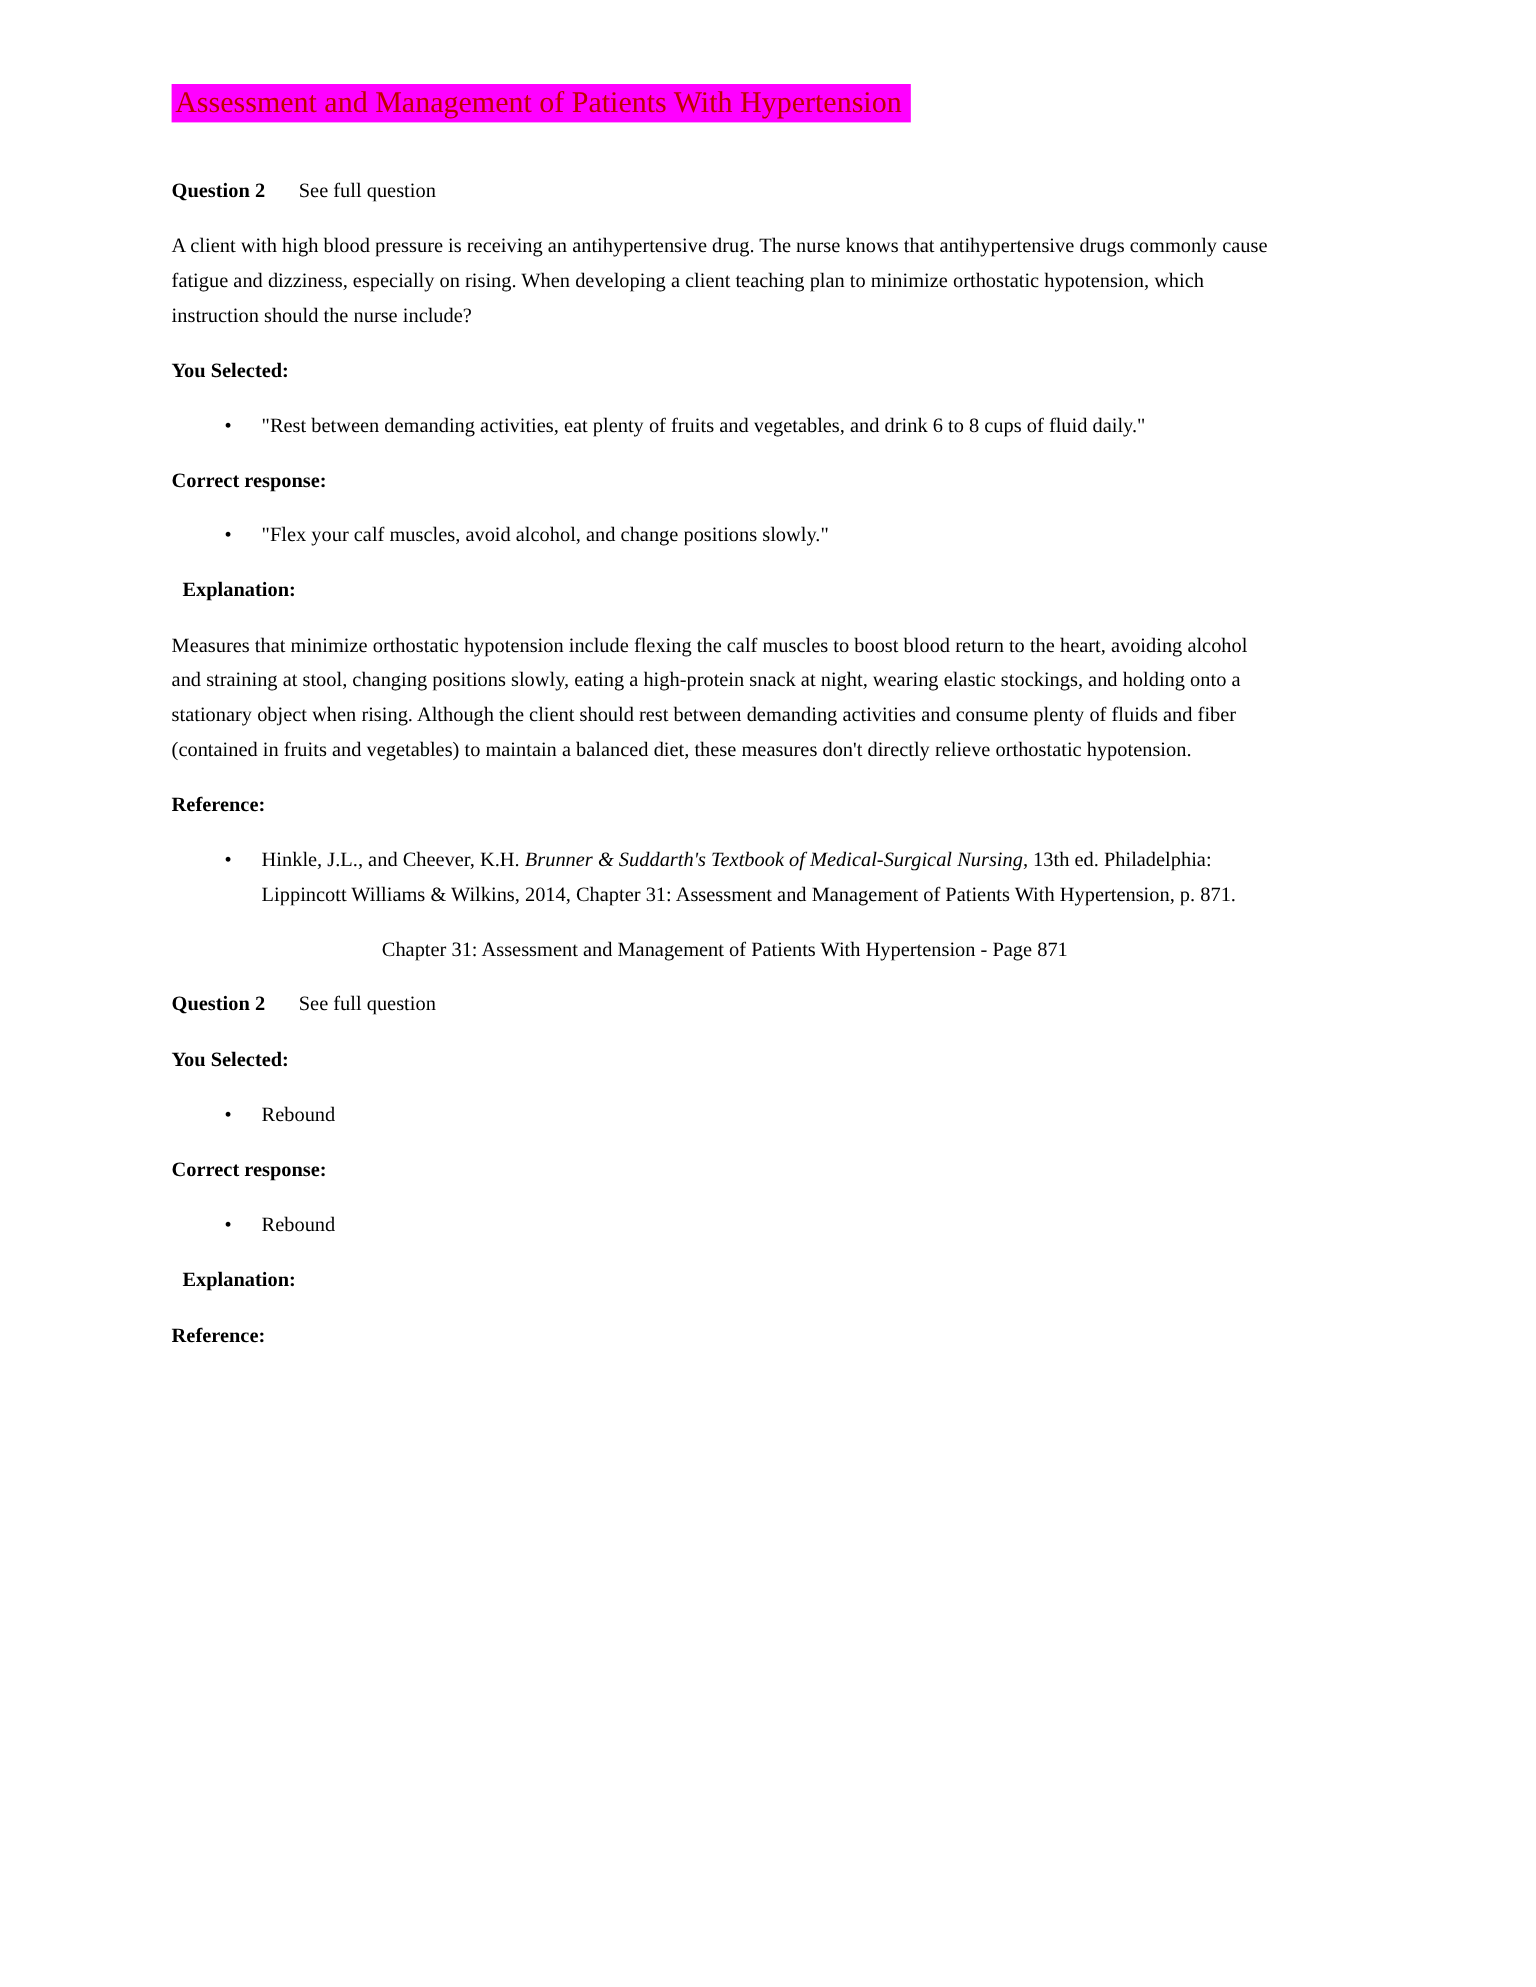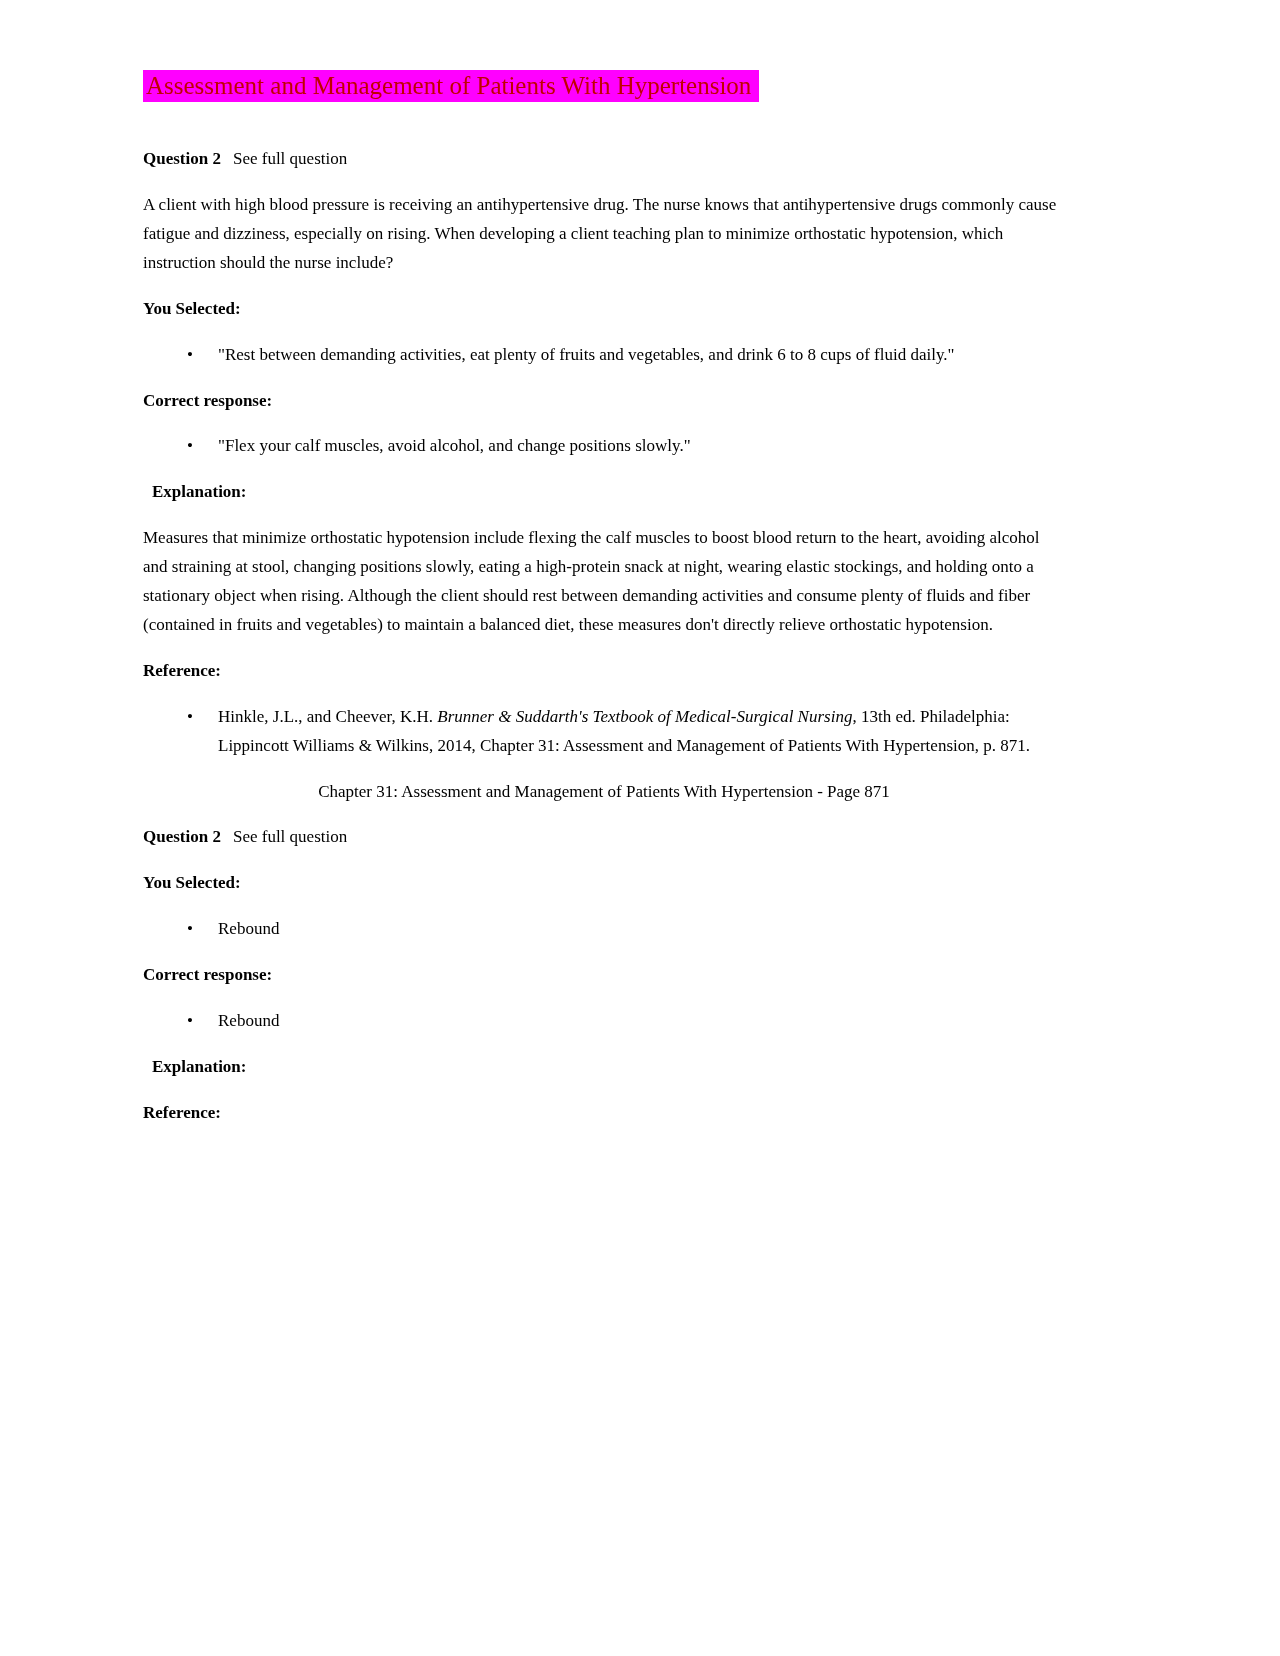--- a/index.html
+++ b/index.html
@@ -21,21 +21,21 @@
     font-size: 25px;
     font-weight: 400;
     line-height: 1.25;
   }
   .doc-title .highlight {
     padding: 2px 8px 3px 3px;
   }
   p { margin: 0 0 17px 0; }
   .q-head { margin-bottom: 17px; }
   .q-label { font-weight: 700; }
-  .see-full { margin-left: 12px; }
+  .see-full { margin-left: 28px; }
   .bold { font-weight: 700; }
   ul.bullets {
     list-style: none;
     margin: 0 0 17px 0;
     padding: 0;
   }
   ul.bullets li {
     position: relative;
     padding-left: 75px;
   }

